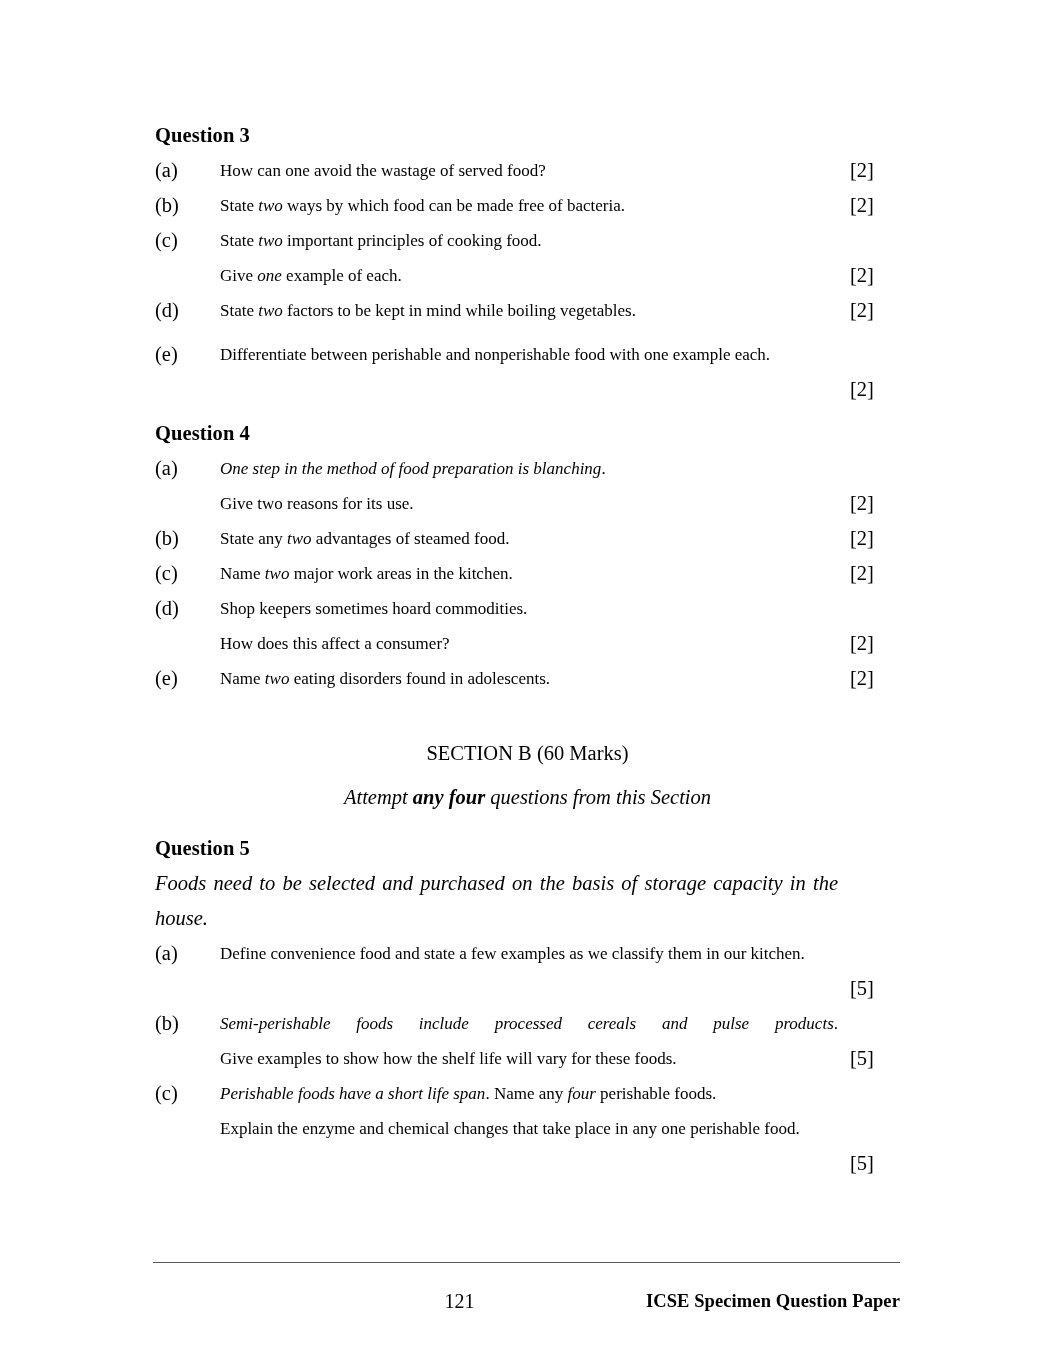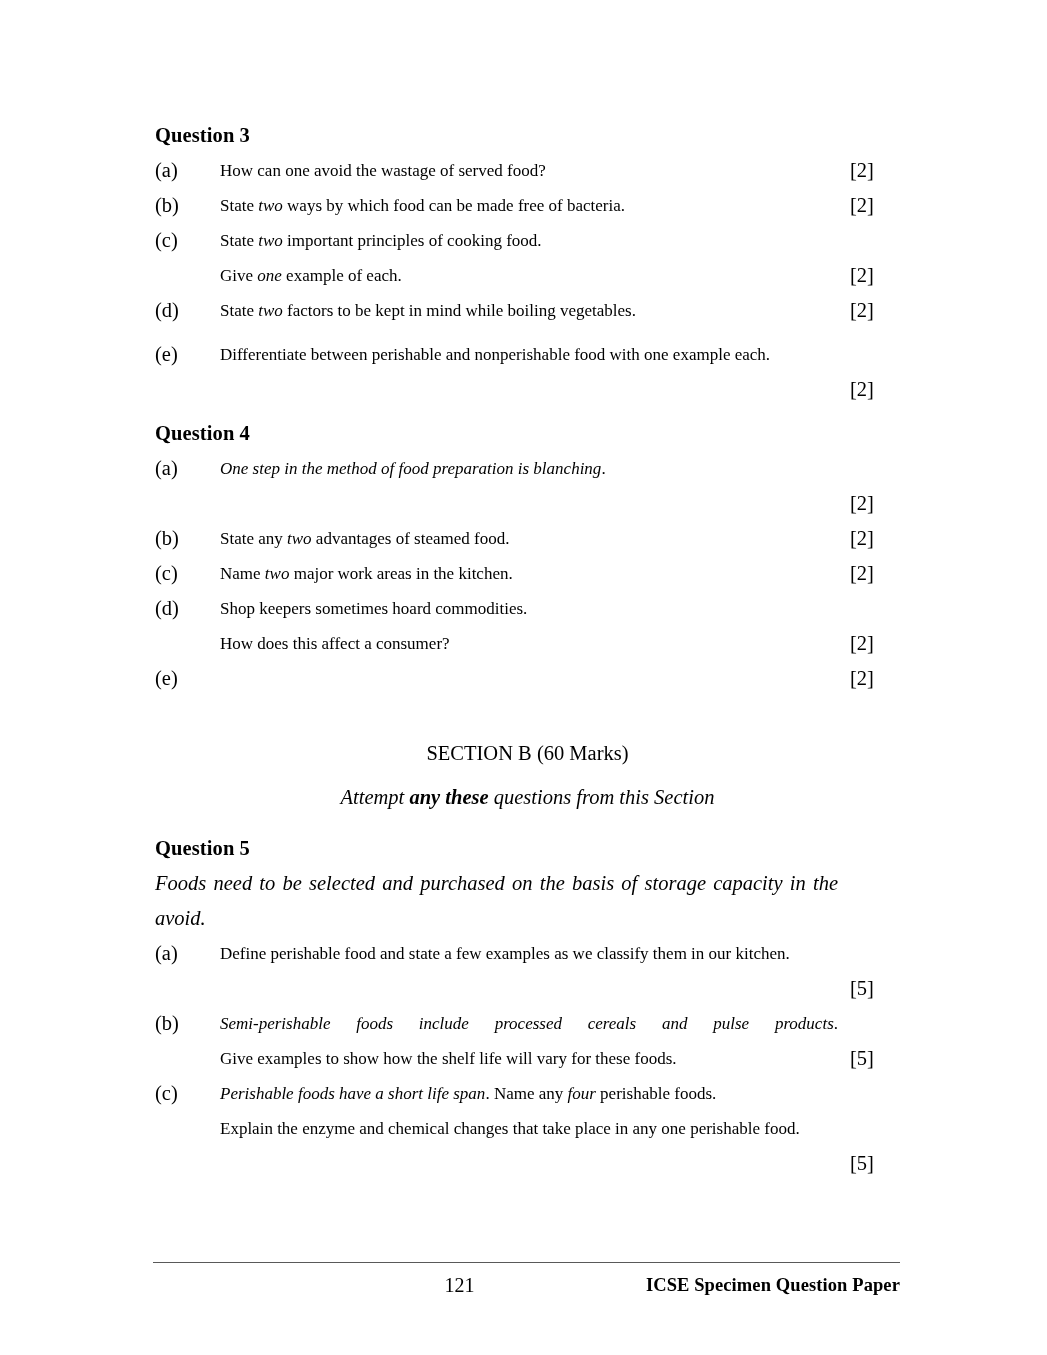--- a/index.html
+++ b/index.html
@@ -127,21 +127,21 @@
   }
   .footer-rule {
     width: 100%;
     height: 0;
     border-top: 1.6px solid #595959;
   }
   .footer-row {
     position: relative;
     height: 34px;
     line-height: 34px;
-    margin-top: 5px;
+    margin-top: 21px;
   }
   .page-number {
     position: absolute;
     left: 0;
     right: 0;
     text-align: center;
     font-size: 20px;
     padding-right: 134px;
   }
   .footer-right {
@@ -216,20 +216,21 @@
 
     <div>
 
       <div class="item">
         <div class="item-line">
           <span class="label">(a)</span>
           <div class="body"><i>One step in the method of food preparation is blanching</i>.</div>
         </div>
         <div class="cont">
           <span class="marks">[2]</span>
+          <div class="body">Give two reasons for its use.</div>
         </div>
       </div>
 
       <div class="item">
         <div class="item-line">
           <span class="label">(b)</span>
           <span class="marks">[2]</span>
           <div class="body">State any <i>two</i> advantages of steamed food.</div>
         </div>
       </div>
@@ -250,41 +251,42 @@
         <div class="cont">
           <span class="marks">[2]</span>
           <div class="body">How does this affect a consumer?</div>
         </div>
       </div>
 
       <div class="item">
         <div class="item-line">
           <span class="label">(e)</span>
           <span class="marks">[2]</span>
+          <div class="body">Name <i>two</i> eating disorders found in adolescents.</div>
         </div>
       </div>
 
     </div>
 
     <div class="gap-lg"></div>
     <div class="section-title">SECTION B (60 Marks)</div>
     <div class="gap-xs"></div>
-    <div class="section-sub">Attempt <b>any these</b> questions from this Section</div>
+    <div class="section-sub">Attempt <b>any four</b> questions from this Section</div>
 
     <div class="gap-sm"></div>
     <div class="q-heading">Question 5</div>
-    <div class="stem">Foods need to be selected and purchased on the basis of storage capacity in the avoid.</div>
+    <div class="stem">Foods need to be selected and purchased on the basis of storage capacity in the house.</div>
 
     <div>
 
       <div class="item">
         <div class="item-line" style="min-height:70px;">
           <span class="label">(a)</span>
           <span class="marks" style="top:35px;">[5]</span>
-          <div class="body">Define perishable food and state a few examples as we classify them in our kitchen.</div>
+          <div class="body">Define convenience food and state a few examples as we classify them in our kitchen.</div>
         </div>
       </div>
 
       <div class="item">
         <div class="item-line">
           <span class="label">(b)</span>
           <div class="body justify" style="text-align-last:justify;font-family:Liberation Serif, serif;"><i>Semi-perishable foods include processed cereals and pulse products</i>.</div>
         </div>
         <div class="cont">
           <span class="marks">[5]</span>

